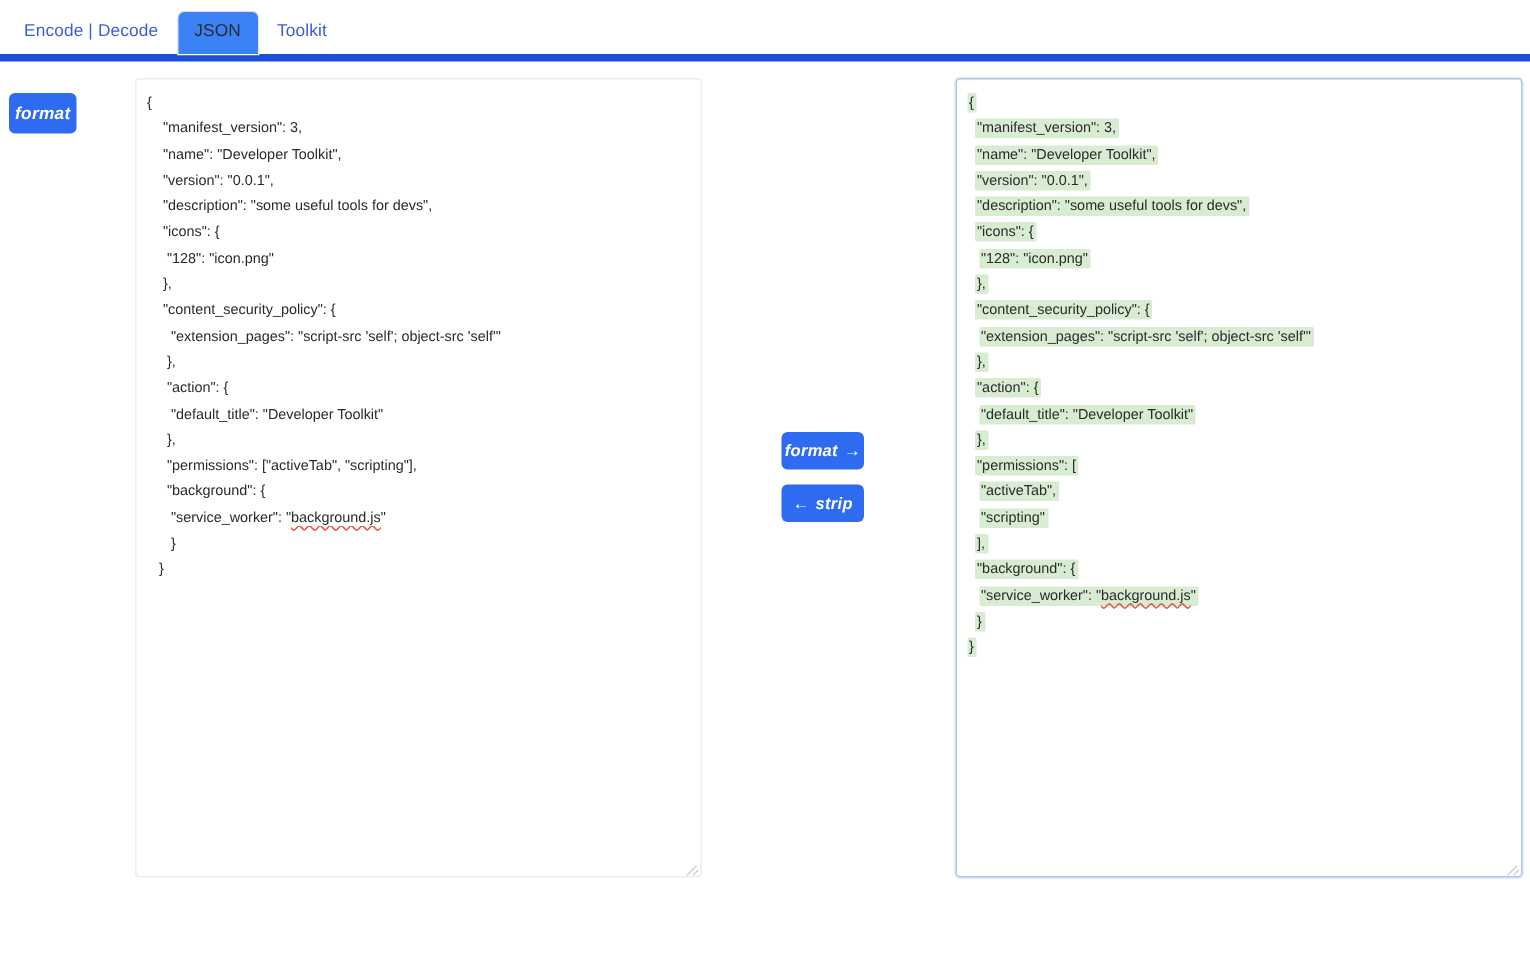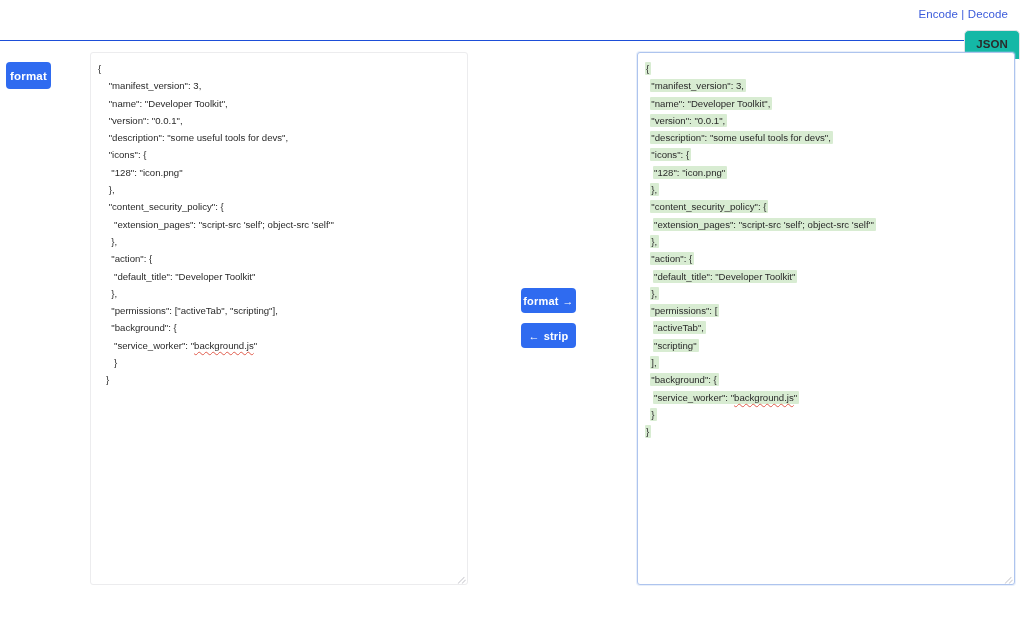--- a/index.html
+++ b/index.html
@@ -17,62 +17,61 @@
     height: 638px;
     background: #ffffff;
   }
 
   
   .tabbar {
     position: absolute;
     left: 0; top: 0;
     width: 1020px;
     height: 41px;
-    border-bottom: 1px solid #1d4ed8;
+    border-bottom: 5px solid #1d4ed8;
     display: flex;
     align-items: flex-end;
     padding-left: 4px;
-    flex-direction: column;
   }
   .tab {
     font-size: 11.5px;
     line-height: 1;
     color: #3b5bdb;
     padding: 8px 11px 9px 11px;
     margin-bottom: -1px;
     border: 1px solid transparent;
     border-radius: 5px 5px 0 0;
     background: transparent;
     cursor: pointer;
     white-space: nowrap;
     letter-spacing: 0.1px;
   }
   .tab.active {
     color: #2b2b2b;
-    background: #14b8a6;
+    background: #3b82f6;
     border-color: #e2e2e5;
     border-bottom-color: #ffffff;
-    font-weight: bold;
   }
 
   
   .btn {
     background: #2f6bf0;
     color: #ffffff;
     border: none;
     border-radius: 4px;
     font-family: "Liberation Sans", sans-serif;
     font-size: 11.5px;
     font-weight: bold;
     letter-spacing: 0.2px;
     cursor: pointer;
     padding: 0;
     display: flex;
     align-items: center;
     justify-content: center;
+    font-style: italic;
   }
   .btn-format-left {
     position: absolute;
     left: 6px; top: 62px;
     width: 45px; height: 27px;
   }
 
   
   .editor {
     position: absolute;

